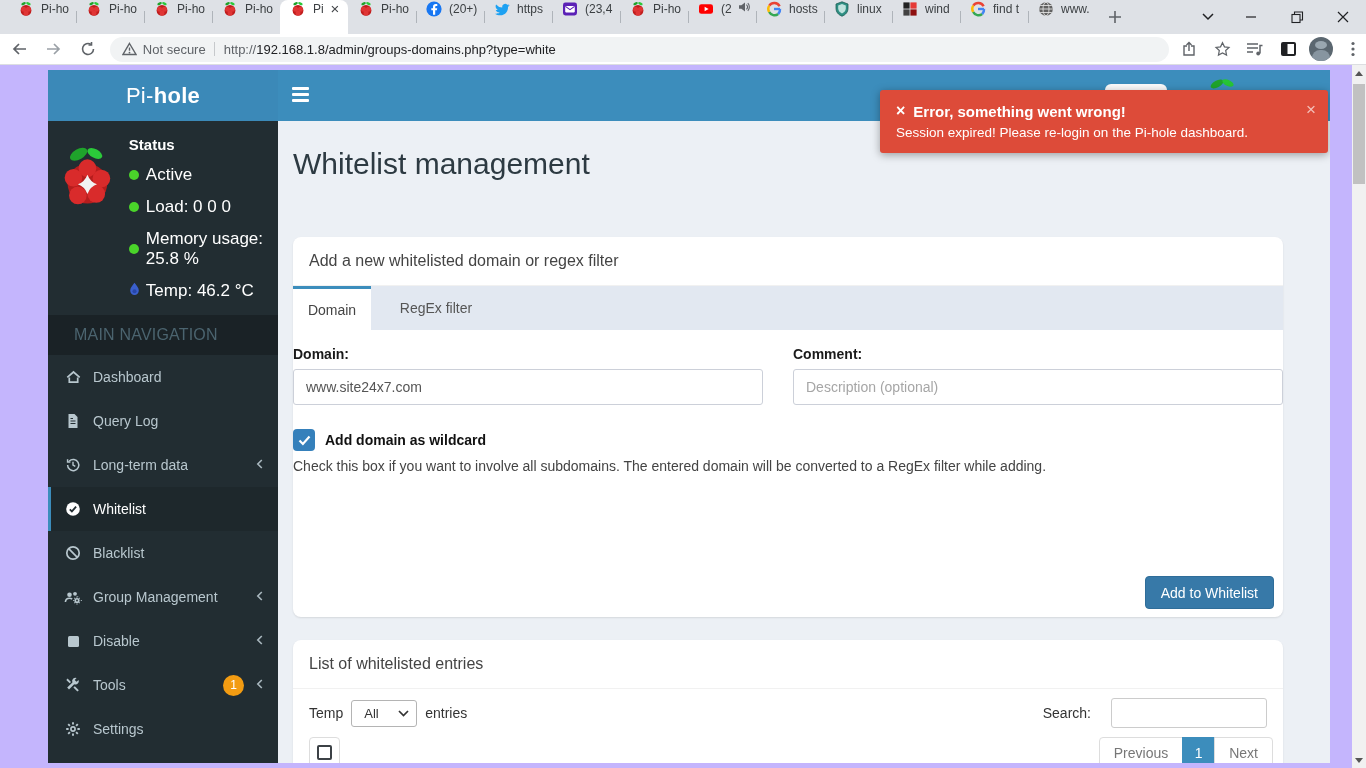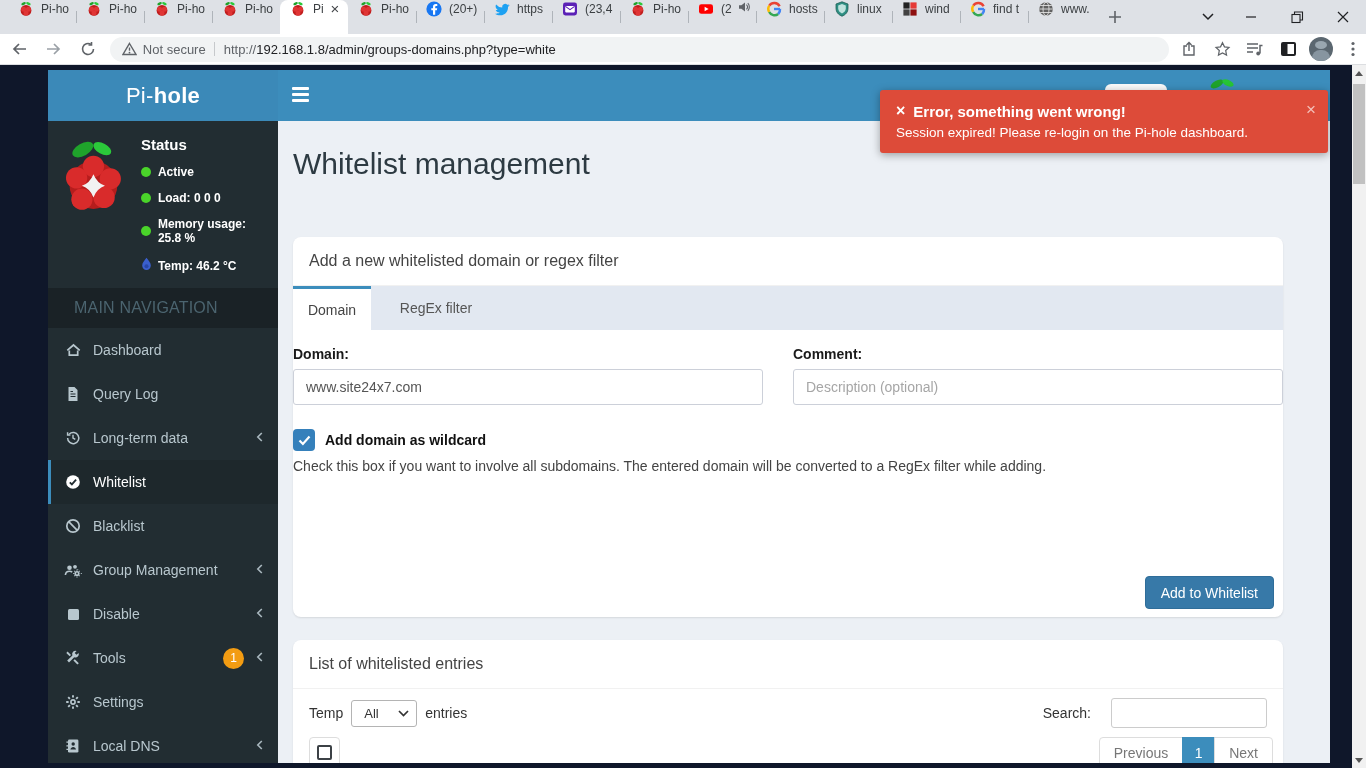--- a/index.html
+++ b/index.html
@@ -28,35 +28,35 @@
   .omnibox .sec{color:#5f6368;margin:0 8px 0 6px}
   .omnibox .odiv{width:1px;height:14px;background:#c6c9cc;margin-right:9px}
   .omnibox .scheme{color:#5f6368}
   .omnibox .host{color:#202124}
   .tb-ic{width:26px;height:26px;display:flex;align-items:center;justify-content:center;margin-left:7px}
   .avatar{width:24px;height:24px;border-radius:50%;background:#5b6770;margin-left:8px;position:relative;overflow:hidden}
   .avatar::after{content:'';position:absolute;left:6px;top:4px;width:12px;height:8px;border-radius:50%;background:#9aa7b0}
   .avatar::before{content:'';position:absolute;left:3px;top:13px;width:18px;height:12px;border-radius:8px 8px 0 0;background:#8795a0}
 
   
-  .page{position:absolute;left:0;top:65px;width:1366px;height:703px;background:#0f172a}
+  .page{position:absolute;left:0;top:65px;width:1366px;height:703px;background:#c4b5fd}
   .app{position:absolute;left:48px;top:5px;width:1282px;height:693px;background:#ecf0f5;overflow:hidden}
 
   .appbar{position:absolute;left:0;top:0;width:100%;height:51px;background:#3c8dbc}
   .brand{position:absolute;left:0;top:0;width:230px;height:51px;background:#3b89b8;color:#fff;font-size:22px;display:flex;align-items:center;justify-content:center;letter-spacing:.3px}
   .hamburger{position:absolute;left:244px;top:17px;width:17px;height:15px;display:flex;flex-direction:column;justify-content:space-between}
   .hamburger i{display:block;height:2.6px;background:#fff;border-radius:1px}
   .white-pill{position:absolute;left:1057px;top:14px;width:62px;height:30px;background:#fafafa;border-radius:6px;z-index:5}
   .leaves{position:absolute;left:1157px;top:3px;z-index:6}
 
   .sidebar{position:absolute;left:0;top:51px;width:230px;bottom:0;background:#222d32}
   .status-panel{display:flex;padding:13px 8px 14px 10px}
   .status-col{margin-left:12px;margin-top:2px}
   .status-title{color:#fff;font-weight:bold;font-size:15px;margin-bottom:6px}
-  .srow{display:flex;align-items:center;margin-top:12px;color:#fff;font-size:12px;font-weight:700}
+  .srow{display:flex;align-items:center;margin-top:12px;color:#fff;font-size:17px;font-weight:400}
   .srow .dot{width:10px;height:10px;border-radius:50%;background:#4ad42a;margin-right:7px;flex:0 0 10px}
   .srow .flame{margin-right:6px;flex:0 0 11px}
   .nav-header{background:#1a2226;color:#4b646f;font-size:16px;padding:11px 26px;letter-spacing:.2px}
   .nav-item{display:flex;align-items:center;height:44px;padding-left:12px;padding-right:12px;color:#b8c7ce;font-size:14px;border-left:3px solid transparent;cursor:pointer}
   .nav-item .nicon{flex:0 0 20px;width:20px;display:flex;justify-content:center;margin-right:10px}
   .nav-item .nlabel{flex:1;white-space:nowrap}
   .nav-item.active{background:#1e282c;border-left-color:#3c8dbc;color:#fff}
   .nav-item .badge1{background:#f39c12;color:#fff;width:21px;height:21px;border-radius:50%;font-size:12px;display:flex;align-items:center;justify-content:center;margin-right:10px}
   .nav-item .chev{flex:0 0 12px;opacity:.9}
 

